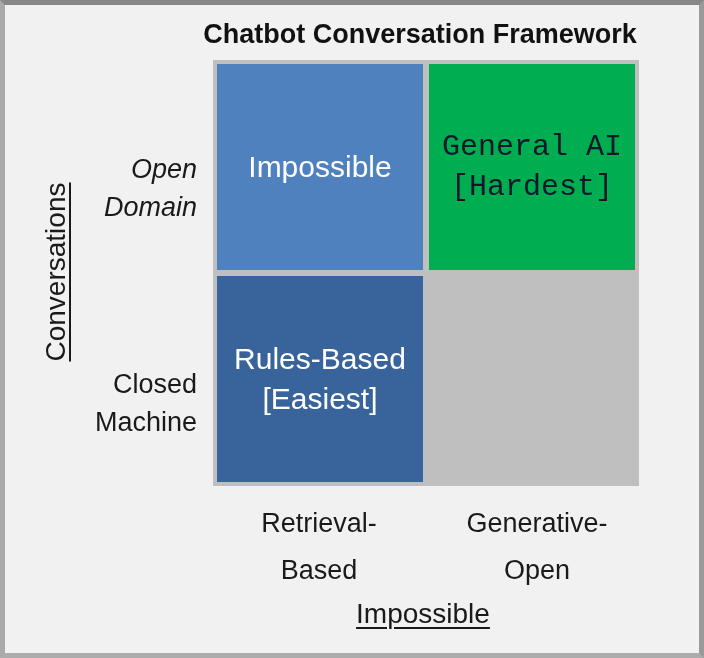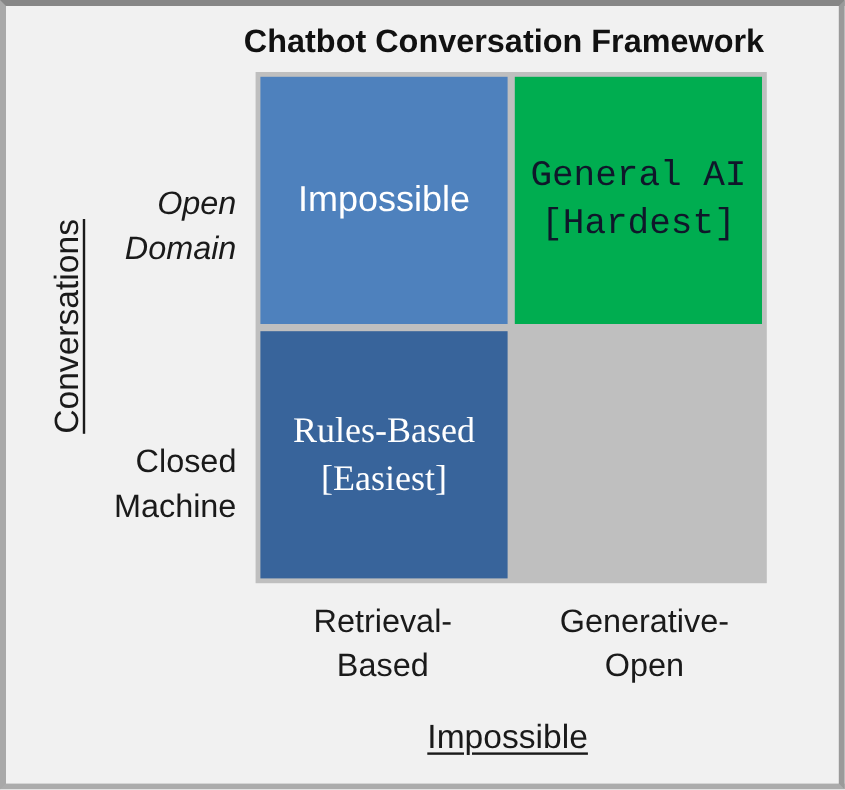--- a/index.html
+++ b/index.html
@@ -78,21 +78,21 @@
     text-decoration: underline;
     text-decoration-thickness: 2px;
     text-underline-offset: 4px;
   }
   .col-label {
     position: absolute;
     top: 495px;
     width: 200px;
     text-align: center;
     font-size: 27px;
-    line-height: 36px;
+    line-height: 47px;
     white-space: pre-line;
   }
   .col-retrieval  { left: 214px; }
   .col-generative { left: 432px; }
   .x-axis {
     position: absolute;
     left: 318px;
     top: 593px;
     width: 200px;
     text-align: center;
@@ -114,21 +114,21 @@
   <div class="row-label row-open">Open
 Domain</div>
 
   <div class="row-label row-closed">Closed
 Machine</div>
 
   <div class="grid">
     <div class="cell" style="background-color: rgb(78, 129, 189); color: rgb(255, 255, 255);">Impossible</div>
     <div class="cell" style="background-color: rgb(0, 173, 80); color: #0f172a; font-family: Liberation Mono, monospace;">General AI
 [Hardest]</div>
-    <div class="cell" style="background-color: rgb(56, 100, 155); color: rgb(255, 255, 255); font-family: Liberation Serif, serif;">Rules-Based
+    <div class="cell" style="background-color: rgb(56, 100, 155); color: rgb(255, 255, 255);">Rules-Based
 [Easiest]</div>
   </div>
 
   <div class="col-label col-retrieval">Retrieval-
 Based</div>
 
   <div class="col-label col-generative">Generative-
 Open</div>
 
   <div class="x-axis">Impossible</div>

